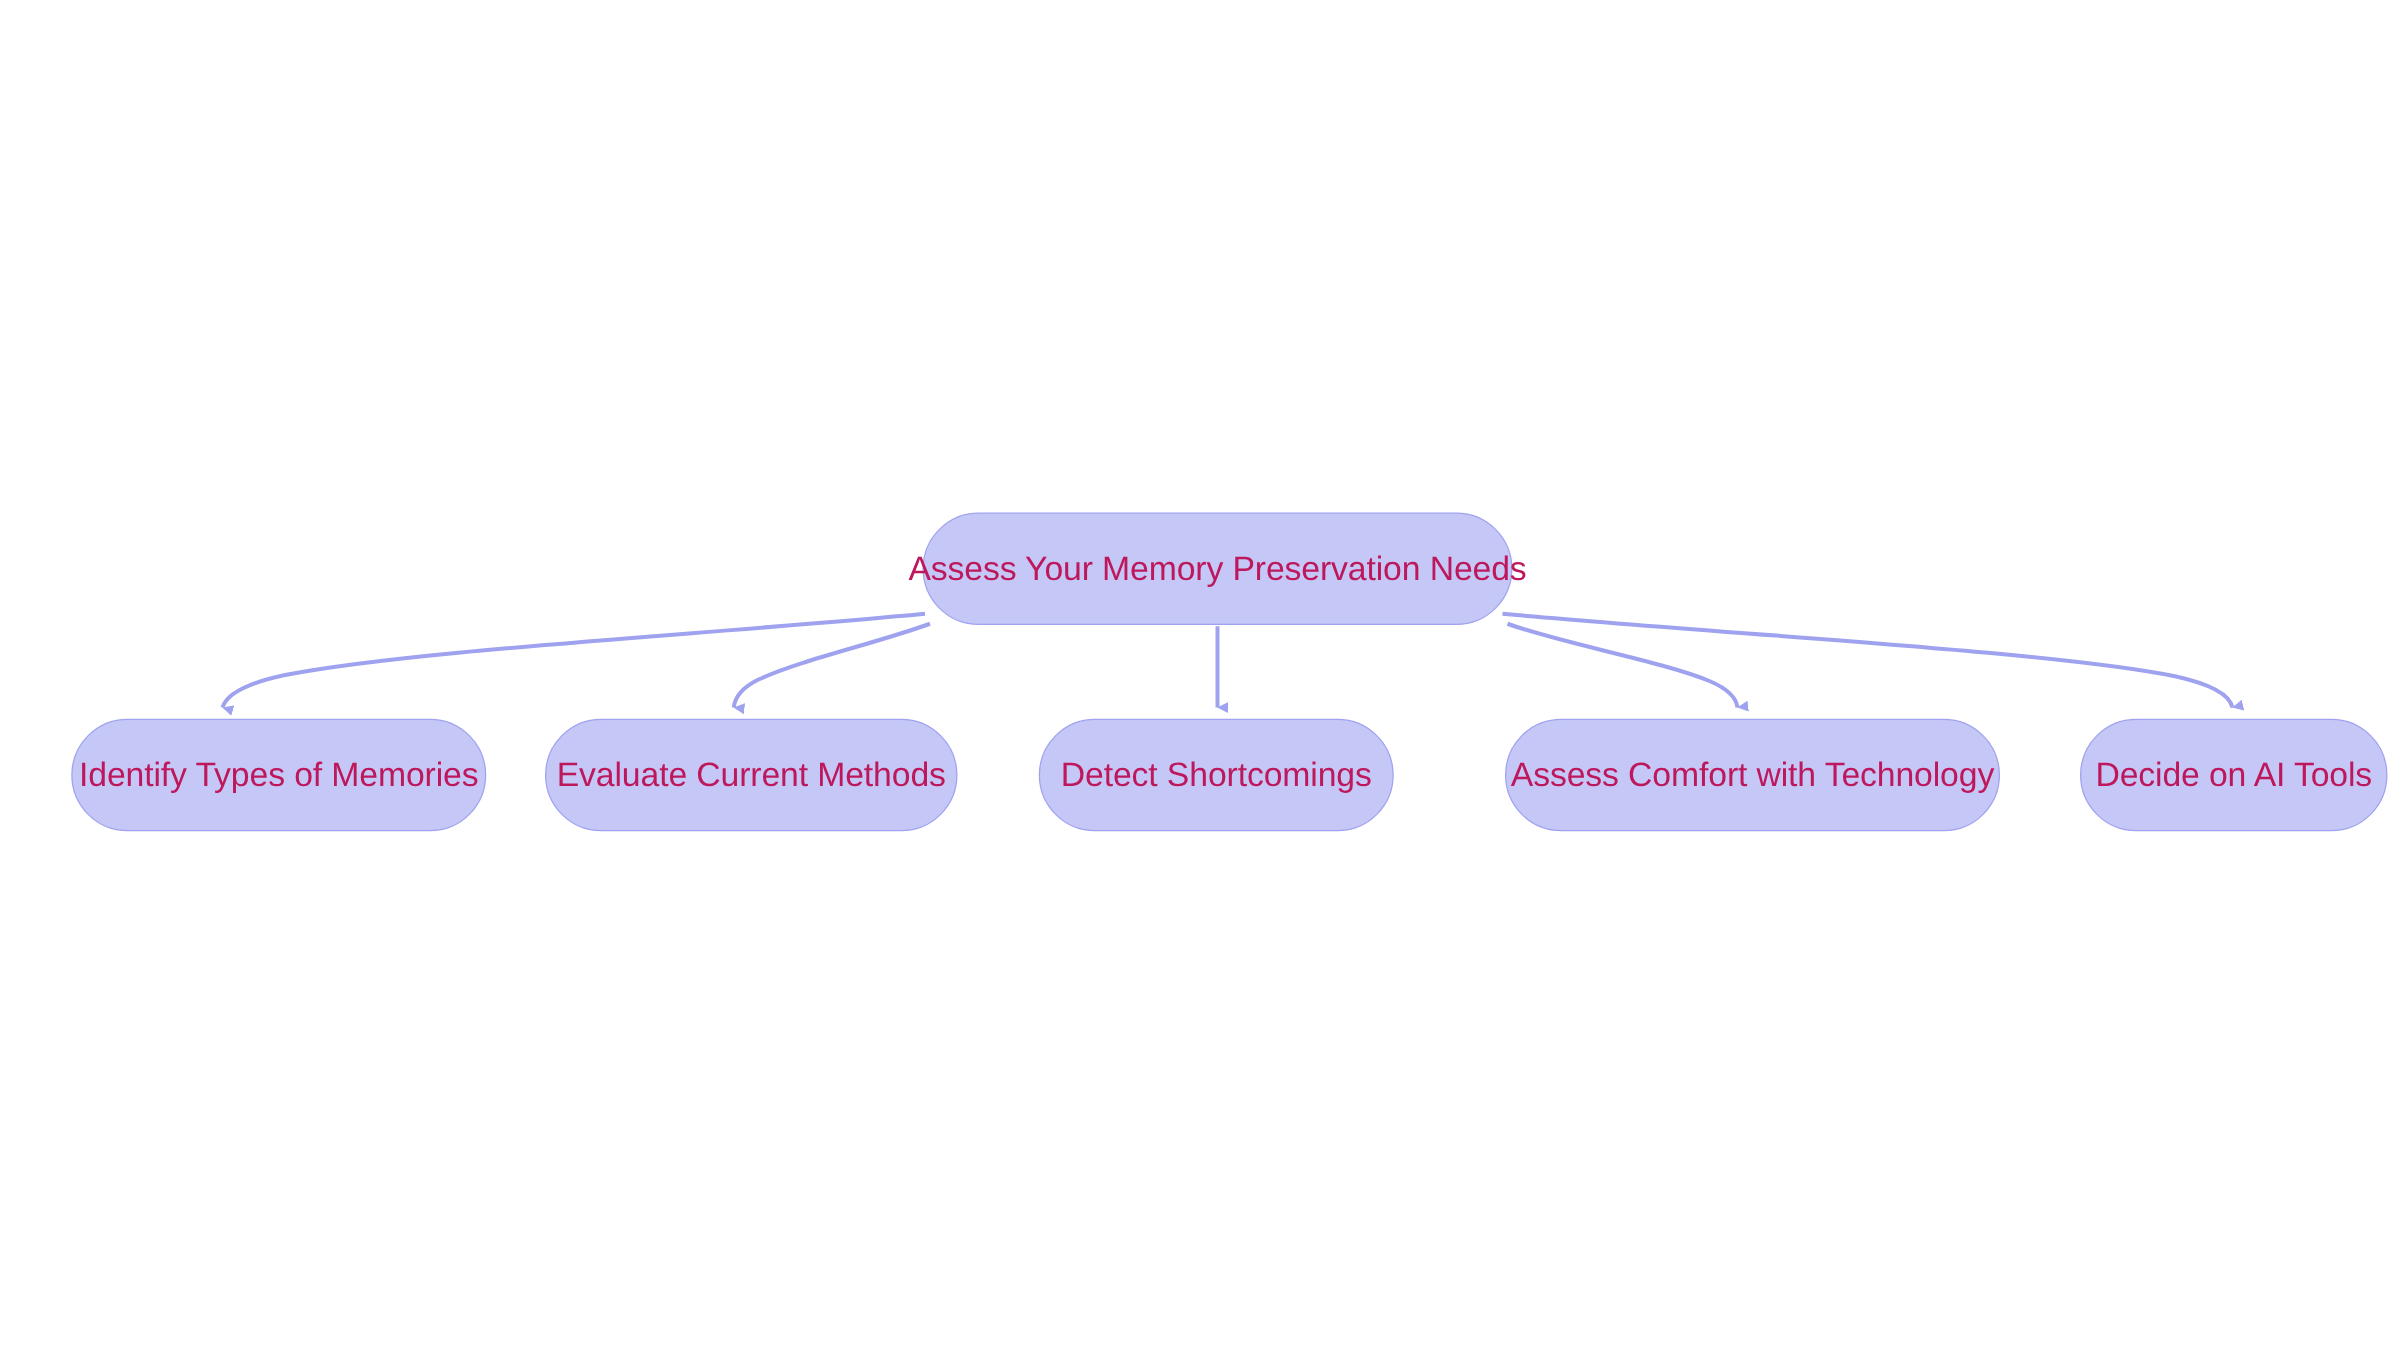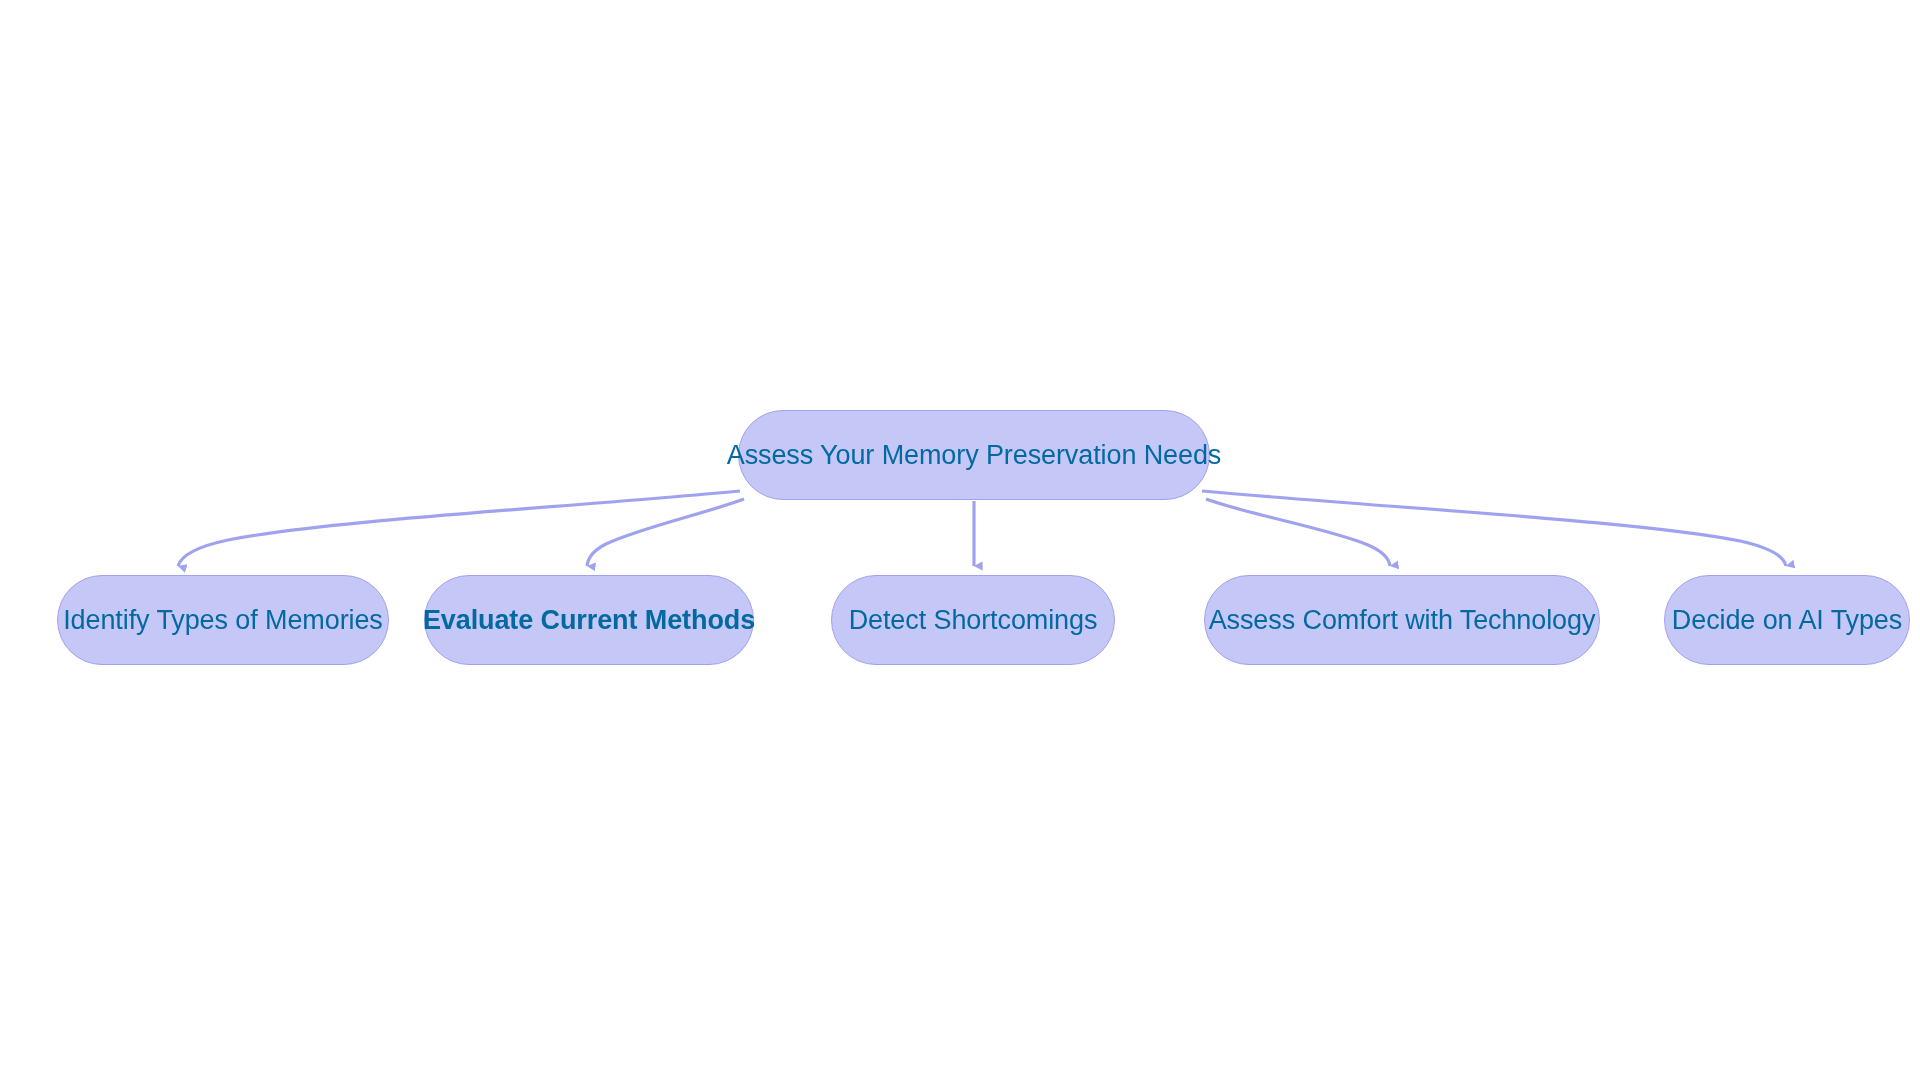--- a/index.html
+++ b/index.html
@@ -35,42 +35,42 @@
     background: #c5c7f7;
     border: 1.6px solid #9fa2ef;
     border-radius: 999px;
     color: #3b37d8;
     font-family: "Liberation Sans", sans-serif;
     font-weight: 400;
     white-space: nowrap;
     letter-spacing: -0.1px;
   }
   .node-label {
-    color: #0369a1;
+    color: #be185d;
     line-height: 1;
     text-align: center;
   }
   
   #node-root {
     left: 738px;
     top: 410px;
     width: 472px;
     height: 90px;
     font-size: 27px;
   }
   #node-root .node-label { font-size: 27px; }
   
   .node-child {
     top: 575px;
     height: 90px;
     font-size: 27px;
   }
   .node-child .node-label { font-size: 27px; }
   #node-c0 { left: 12px;   width: 332px; margin-left: 45px; }
-  #node-c1 { left: 424px;  width: 330px; font-weight: bold; }
+  #node-c1 { left: 436px;  width: 330px; }
   #node-c2 { left: 831px;  width: 284px; }
   #node-c3 { left: 1192px; width: 396px; margin-left: 12px; }
   #node-c4 { left: 1664px; width: 246px; }
 </style>
 </head>
 <body>
 
 <div id="canvas">
 
   <svg id="edge-layer" viewBox="0 0 1920 1083">
@@ -105,16 +105,16 @@
 
   <div class="node node-child" id="node-c2">
     <span class="node-label">Detect Shortcomings</span>
   </div>
 
   <div class="node node-child" id="node-c3">
     <span class="node-label">Assess Comfort with Technology</span>
   </div>
 
   <div class="node node-child" id="node-c4">
-    <span class="node-label">Decide on AI Types</span>
+    <span class="node-label">Decide on AI Tools</span>
   </div>
 
 </div>
 
 </body></html>

